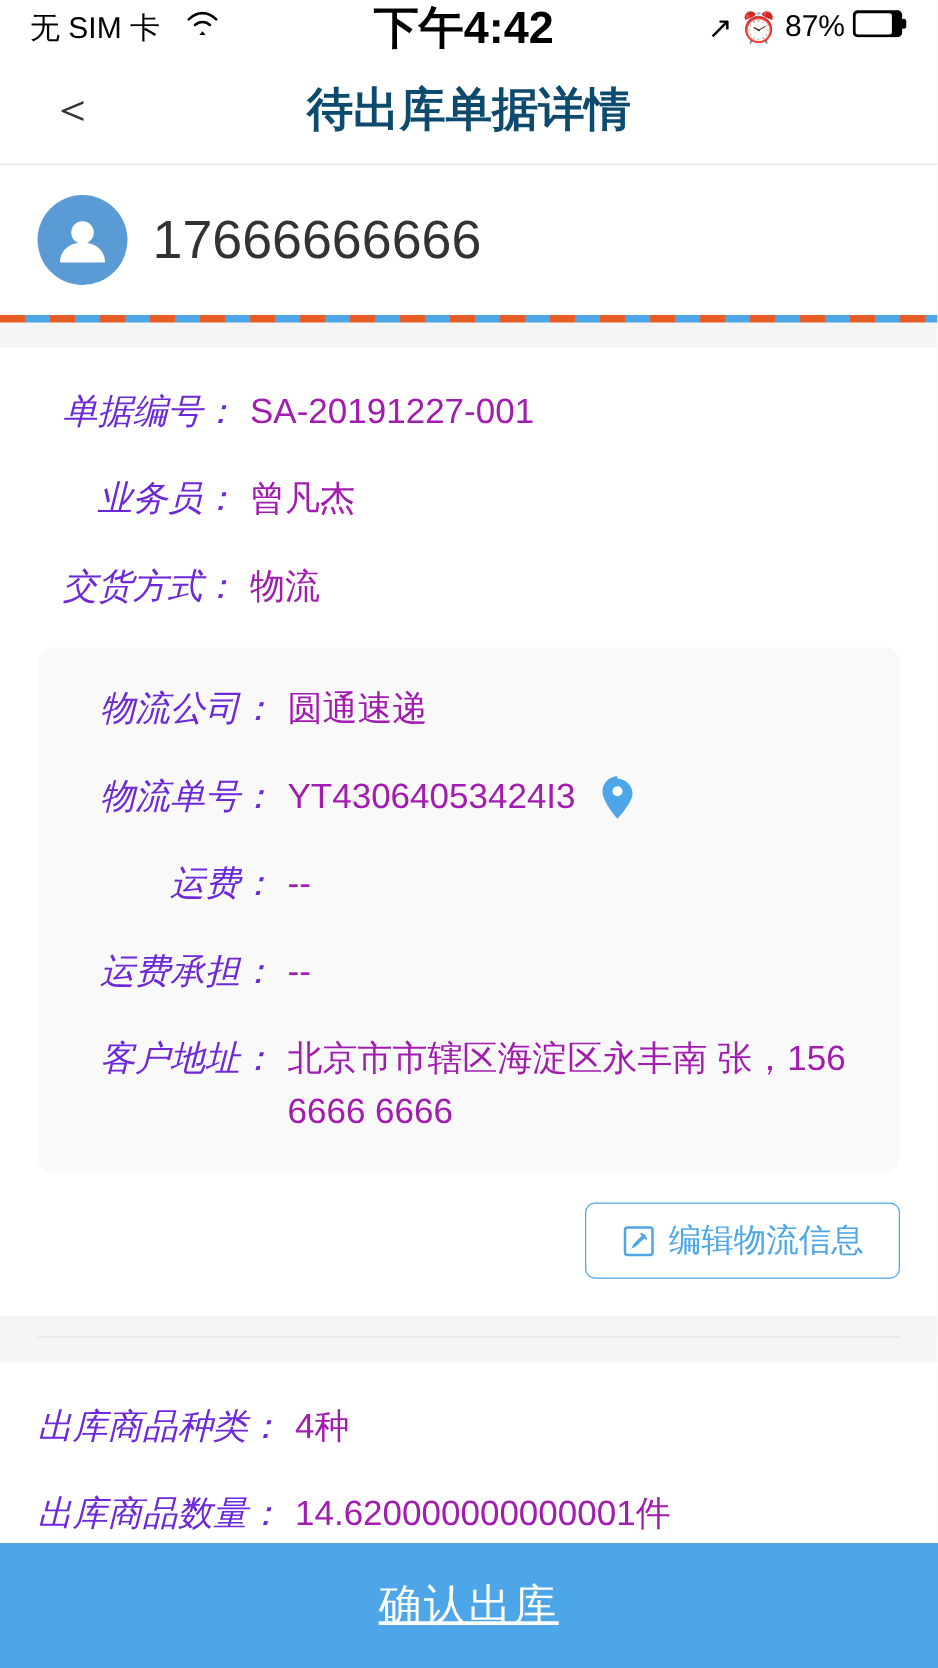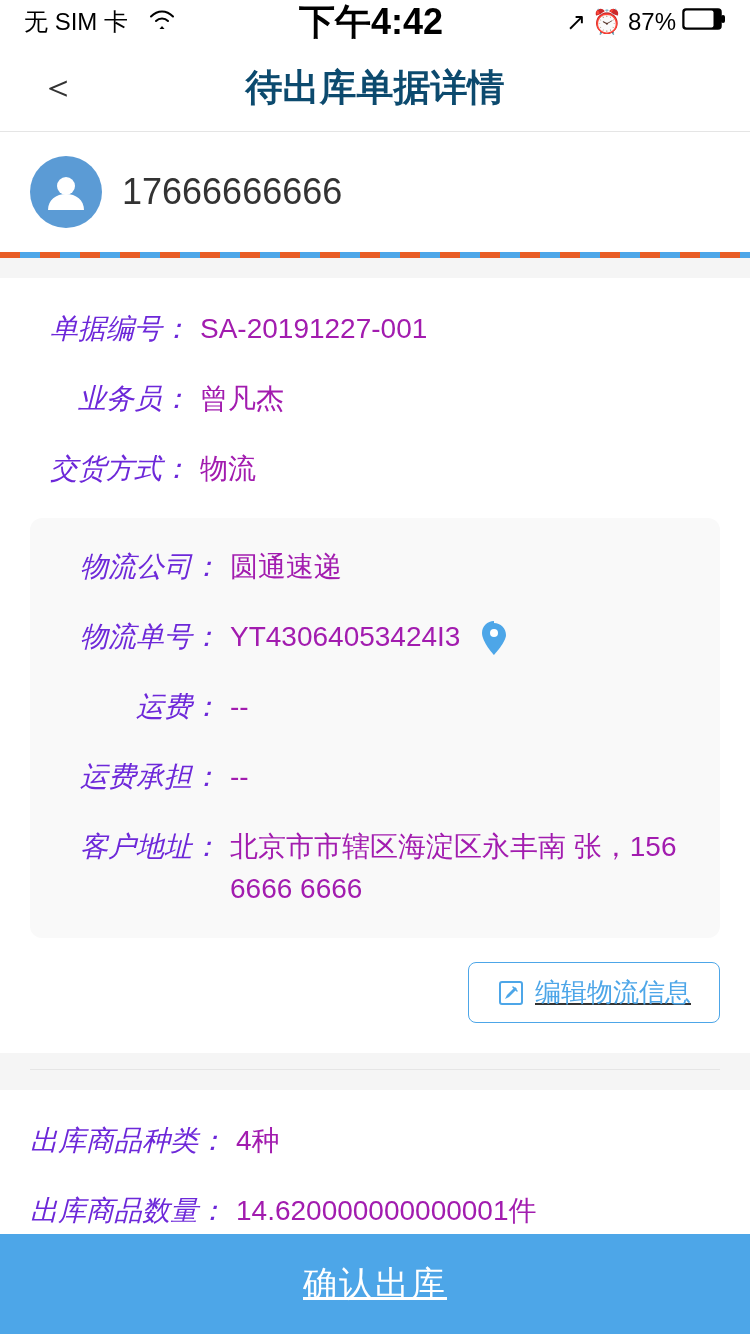--- a/index.html
+++ b/index.html
@@ -67,21 +67,21 @@
       width: 72px;
       height: 72px;
       border-radius: 50%;
       background: #5b9bd5;
       display: flex;
       align-items: center;
       justify-content: center;
       flex-shrink: 0;
     }
     .customer-phone {
-      font-size: 36px;
+      font-size: 43px;
       font-weight: 500;
       color: #333;
     }
 
     
     .dashed-divider {
       height: 6px;
       background: repeating-linear-gradient(
         90deg,
         #e85d26 0px,
@@ -133,21 +133,20 @@
       margin-top: 20px;
       padding: 28px 30px;
     }
 
     
     .btn-edit-logistics {
       display: flex;
       align-items: center;
       justify-content: flex-end;
       margin-top: 24px;
-      text-decoration: underline;
     }
     .btn-outline {
       border: 1.5px solid #4da6e8;
       color: #4da6e8;
       border-radius: 8px;
       padding: 12px 28px;
       font-size: 26px;
       background: #fff;
       display: flex;
       align-items: center;

